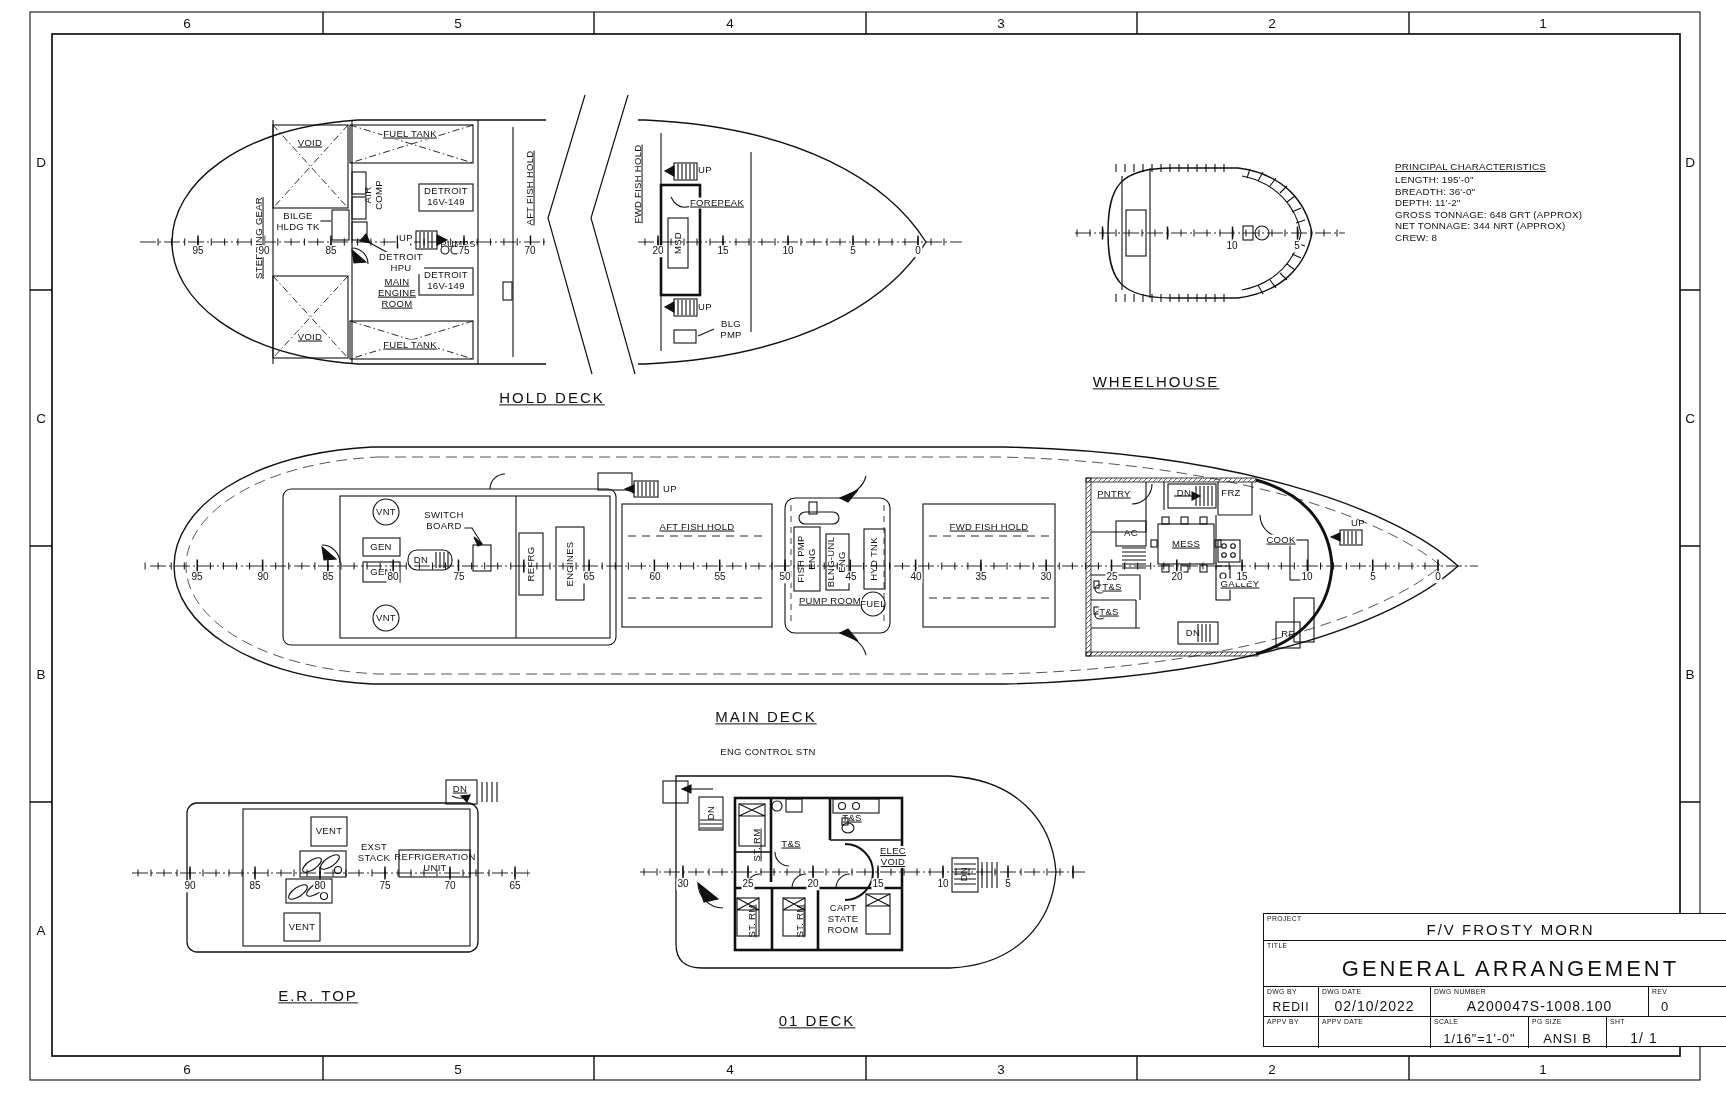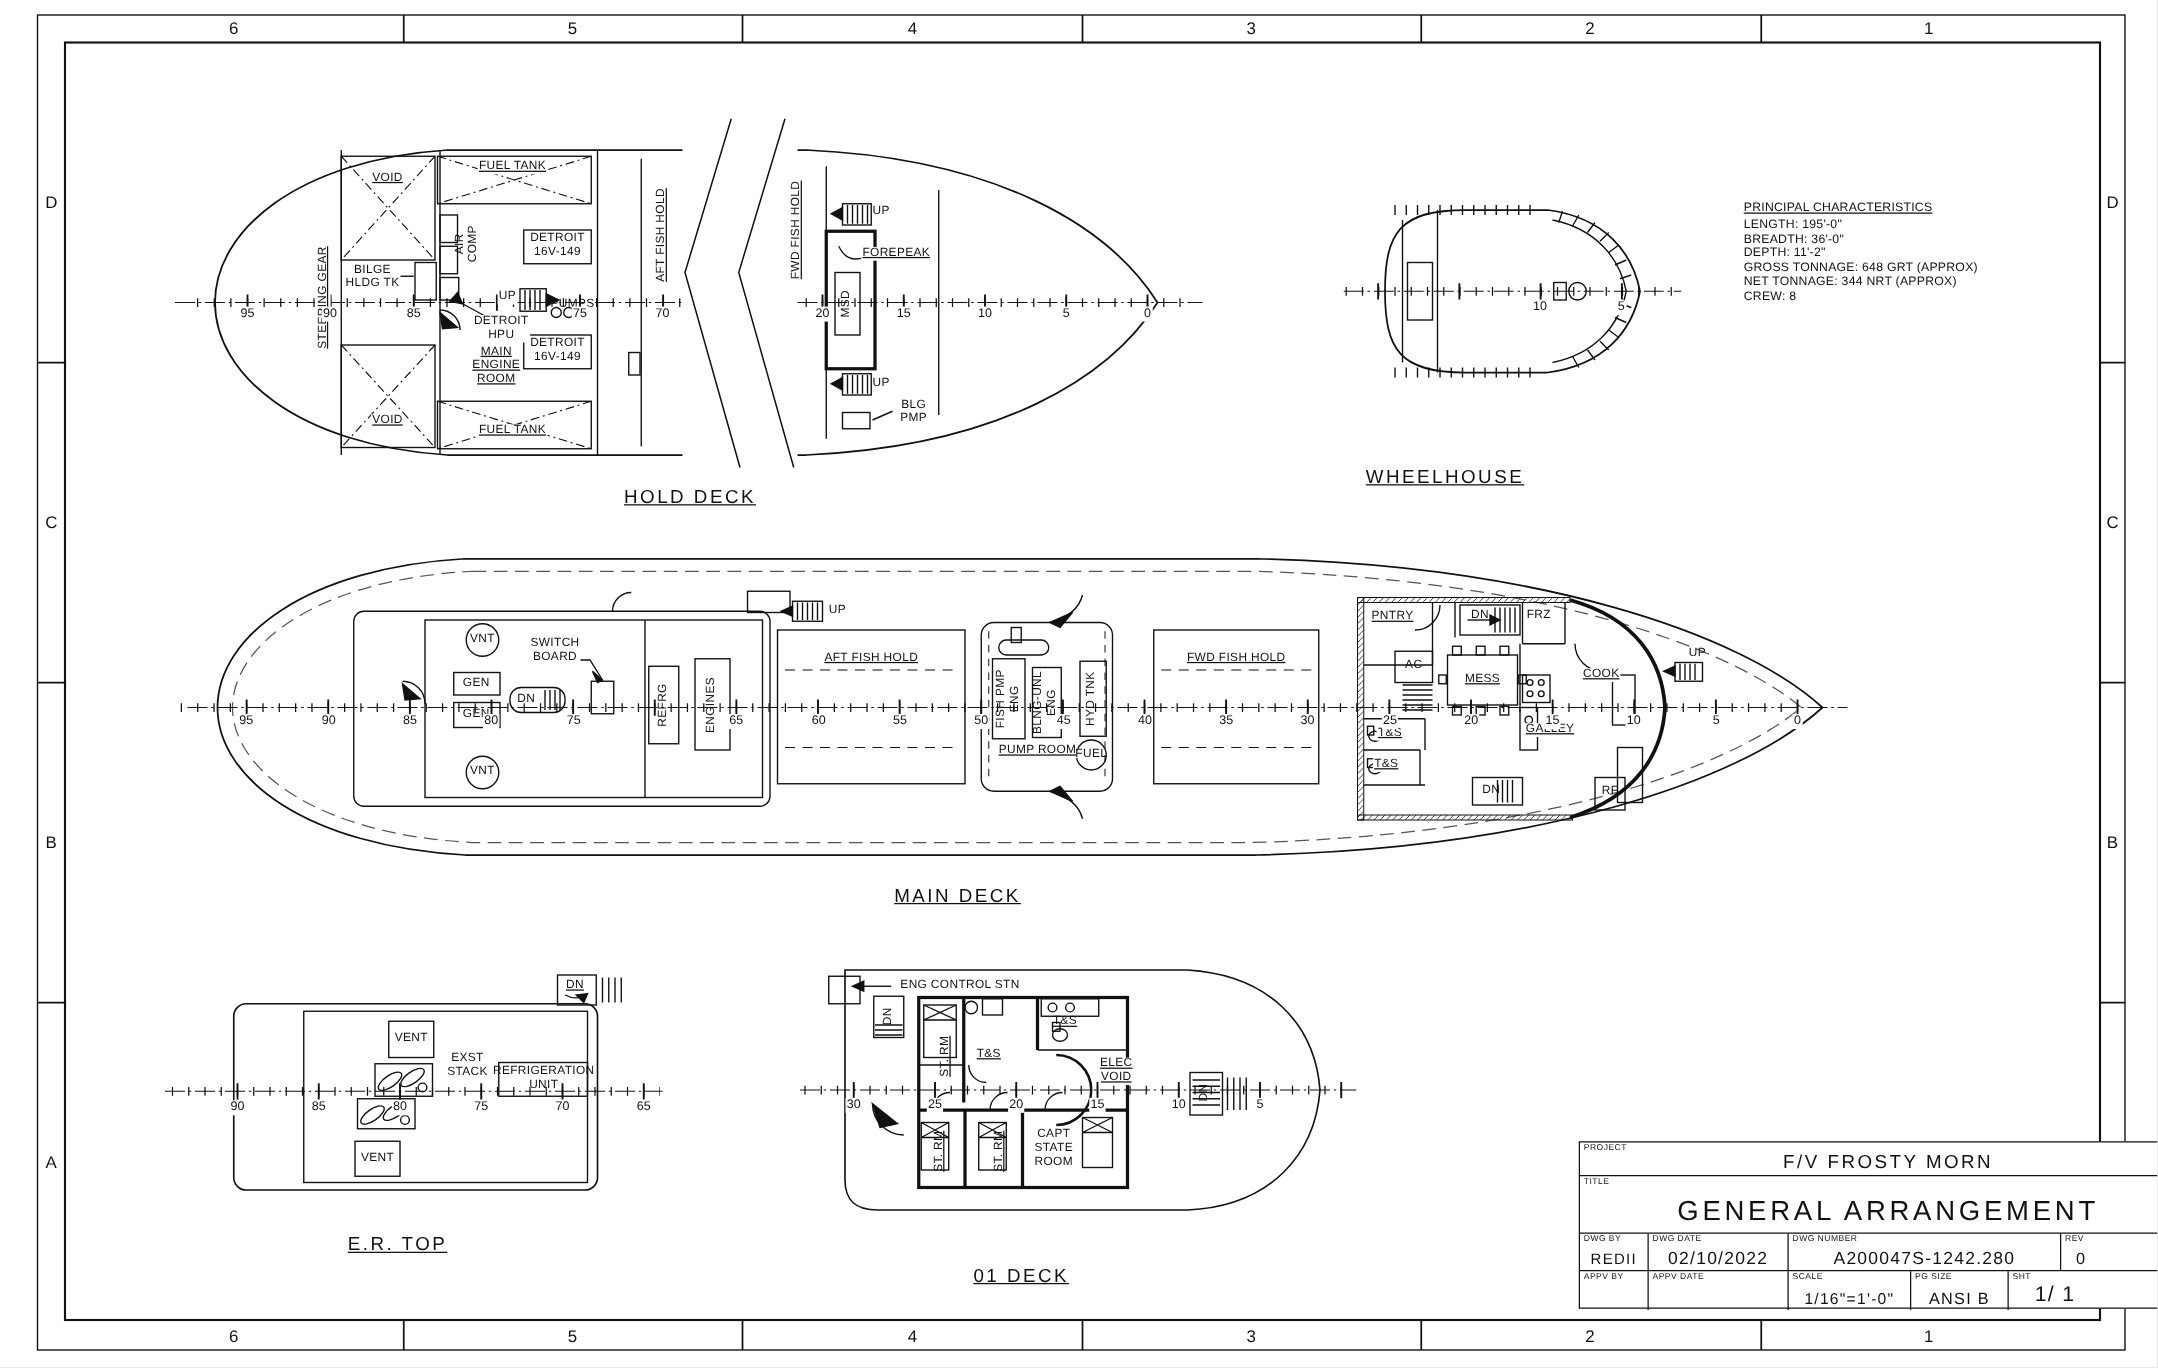--- a/index.html
+++ b/index.html
@@ -454,21 +454,21 @@
 <div class="lb nobg" style="left:435px;top:863px">REFRIGERATION
 UNIT</div>
 <div class="lb st" style="left:190px;top:886px">90</div>
 <div class="lb st" style="left:255px;top:886px">85</div>
 <div class="lb st" style="left:320px;top:886px">80</div>
 <div class="lb st" style="left:385px;top:886px">75</div>
 <div class="lb st" style="left:450px;top:886px">70</div>
 <div class="lb st" style="left:515px;top:886px">65</div>
 
 <div class="lb ttl" style="left:817px;top:1021px">01 DECK</div>
-<div class="lb" style="left:768px;top:789px">ENG CONTROL STN</div>
+<div class="lb" style="left:768px;top:752px">ENG CONTROL STN</div>
 <div class="lb v nobg" style="left:711px;top:813px">DN</div>
 <div class="lb v u nobg" style="left:757px;top:845px">ST. RM</div>
 <div class="lb u nobg" style="left:791px;top:844px">T&amp;S</div>
 <div class="lb u nobg" style="left:852px;top:818px">T&amp;S</div>
 <div class="lb u" style="left:893px;top:857px">ELEC
 VOID</div>
 <div class="lb v u nobg" style="left:752px;top:921px">ST. RM</div>
 <div class="lb v u nobg" style="left:800px;top:921px">ST. RM</div>
 <div class="lb" style="left:843px;top:919px">CAPT
 STATE
@@ -498,21 +498,21 @@
     <div class="tc" style="left:0;width:55px;border-right:1.4px solid #111">
       <span class="tl">DWG BY</span>
       <span class="tv" style="font-size:12px">REDII</span>
     </div>
     <div class="tc" style="left:55px;width:112px;border-right:1.4px solid #111">
       <span class="tl">DWG DATE</span>
       <span class="tv" style="font-size:14px">02/10/2022</span>
     </div>
     <div class="tc" style="left:167px;width:218px;border-right:1.4px solid #111">
       <span class="tl">DWG NUMBER</span>
-      <span class="tv" style="font-size:14px">A200047S-1242.280</span>
+      <span class="tv" style="font-size:14px">A200047S-1008.100</span>
     </div>
     <div class="tc" style="left:385px;width:32px">
       <span class="tl">REV</span>
       <span class="tv" style="font-size:13px">0</span>
     </div>
   </div>
 
   <div style="position:absolute;left:0;top:103px;width:100%;height:31px;box-sizing:border-box">
     <div class="tc" style="left:0;width:55px;border-right:1.4px solid #111">
       <span class="tl">APPV BY</span>
@@ -525,18 +525,18 @@
     <div class="tc" style="left:167px;width:98px;border-right:1.4px solid #111">
       <span class="tl">SCALE</span>
       <span class="tv" style="font-size:12.5px">1/16"=1'-0"</span>
     </div>
     <div class="tc" style="left:265px;width:78px;border-right:1.4px solid #111">
       <span class="tl">PG SIZE</span>
       <span class="tv" style="font-size:13px">ANSI B</span>
     </div>
     <div class="tc" style="left:343px;width:74px">
       <span class="tl">SHT</span>
-      <span class="tv" style="font-size:17px">1/ 1</span>
+      <span class="tv" style="font-size:14px">1/ 1</span>
     </div>
   </div>
 </div>
 
 </div>
 
 </body></html>

